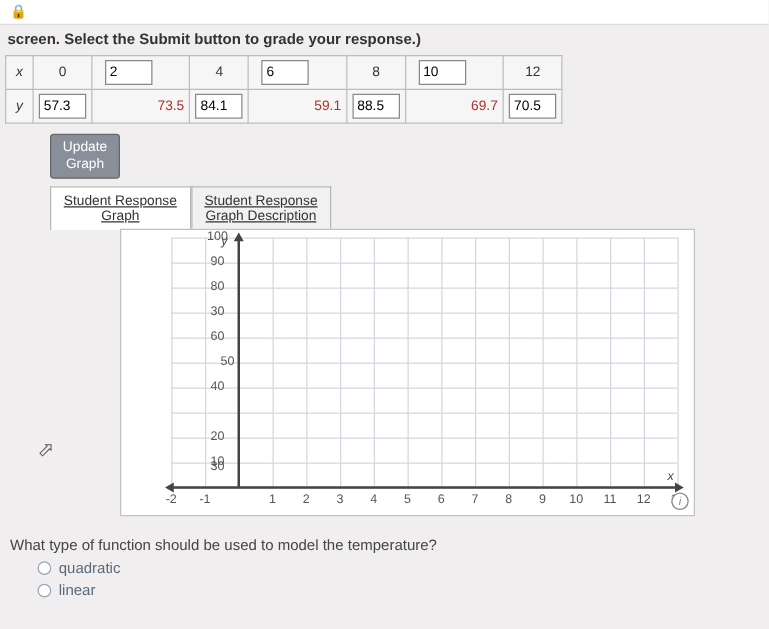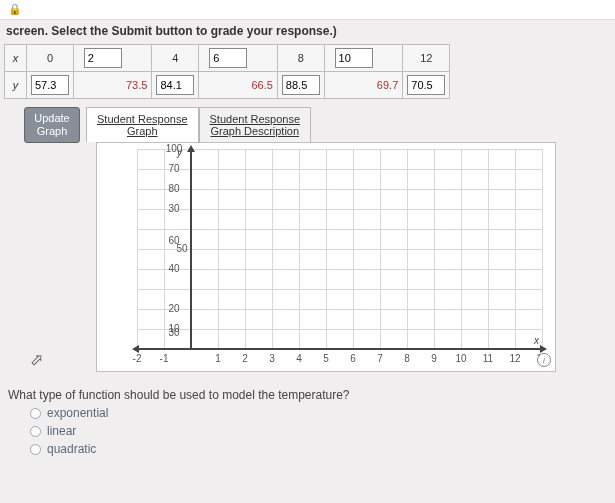--- a/index.html
+++ b/index.html
@@ -67,21 +67,21 @@
     width: 38px;
     height: 20px;
     border: 1px solid #888;
     font-size: 11px;
     text-align: left;
     padding: 0 3px;
     background: #fff;
     font-style: normal;
   }
   
-  .graph-block { display:flex; gap:6px; margin-left: 24px; align-items:flex-start;}
+  .graph-block { display:flex; gap:6px; margin-left: 40px; align-items:flex-start;flex-direction:column;}
   .update-btn {
     background:#888f99;
     color:#fff;
     border:1px solid #666;
     border-radius:3px;
     padding:4px 6px;
     font-size:11px;
     text-align:center;
     line-height:1.2;
     width:56px;
@@ -281,21 +281,21 @@
             <span class="y-red">73.5</span>
           </div>
         </td>
     <td>
           <div class="cell-wrap">
             <input class="y-box" value="84.1" style="">
           </div>
         </td>
     <td>
           <div class="cell-wrap">
-            <span class="y-red">66.5</span>
+            <span class="y-red">59.1</span>
           </div>
         </td>
     <td>
           <div class="cell-wrap">
             <input class="y-box" value="88.5" style="">
           </div>
         </td>
     <td>
           <div class="cell-wrap">
             <span class="y-red">69.7</span>
@@ -350,24 +350,24 @@
       <div class="hline" style="top: 40px;"></div>
       <div class="hline" style="top: 20px;"></div>
       <div class="hline" style="top: 0px;"></div>
       <div class="axis-x" style="top: 199px;"></div>
       <div class="axis-y" style="left: 53px;"></div>
       <div class="ylabel" style="left: 24px; top: 174px;">10</div>
       <div class="ylabel" style="left: 24px; top: 154px;">20</div>
       <div class="ylabel" style="left: 24px; top: 134px; margin-top: 44px;">30</div>
       <div class="ylabel" style="left: 24px; top: 114px;">40</div>
       <div class="ylabel" style="left: 32px; top: 94px;">50</div>
-      <div class="ylabel" style="left: 24px; top: 74px; margin-top: 12px;">60</div>
+      <div class="ylabel" style="left: 24px; top: 74px;">60</div>
       <div class="ylabel" style="left: 24px; top: 54px;">30</div>
       <div class="ylabel" style="left: 24px; top: 34px;">80</div>
-      <div class="ylabel" style="left: 24px; top: 14px;">70</div>
+      <div class="ylabel" style="left: 24px; top: 14px;">90</div>
       <div class="ylabel" style="left: 24px; top: -6px;">100</div>
       <div class="xlabel" style="left: -10px; top: 204px;">-2</div>
       <div class="xlabel" style="left: 17px; top: 204px;">-1</div>
       <div class="xlabel" style="left: 71px; top: 204px;">1</div>
       <div class="xlabel" style="left: 98px; top: 204px;">2</div>
       <div class="xlabel" style="left: 125px; top: 204px;">3</div>
       <div class="xlabel" style="left: 152px; top: 204px;">4</div>
       <div class="xlabel" style="left: 179px; top: 204px;">5</div>
       <div class="xlabel" style="left: 206px; top: 204px;">6</div>
       <div class="xlabel" style="left: 233px; top: 204px;">7</div>
@@ -385,23 +385,19 @@
     </div>
   <div class="info-icon">i</div>
 </div>
 
 <span class="cursor-icon" style="position:absolute; left:30px; top:350px;">⬀</span>
 
 <div class="question">What type of function should be used to model the temperature?</div>
 <div class="options">
   <div class="opt">
     <div class="radio"></div>
-    <span>exponential</span>
+    <span>quadratic</span>
   </div>
   <div class="opt">
     <div class="radio"></div>
     <span>linear</span>
   </div>
-  <div class="opt">
-    <div class="radio"></div>
-    <span>quadratic</span>
-  </div>
 </div>
 
 </body></html>

